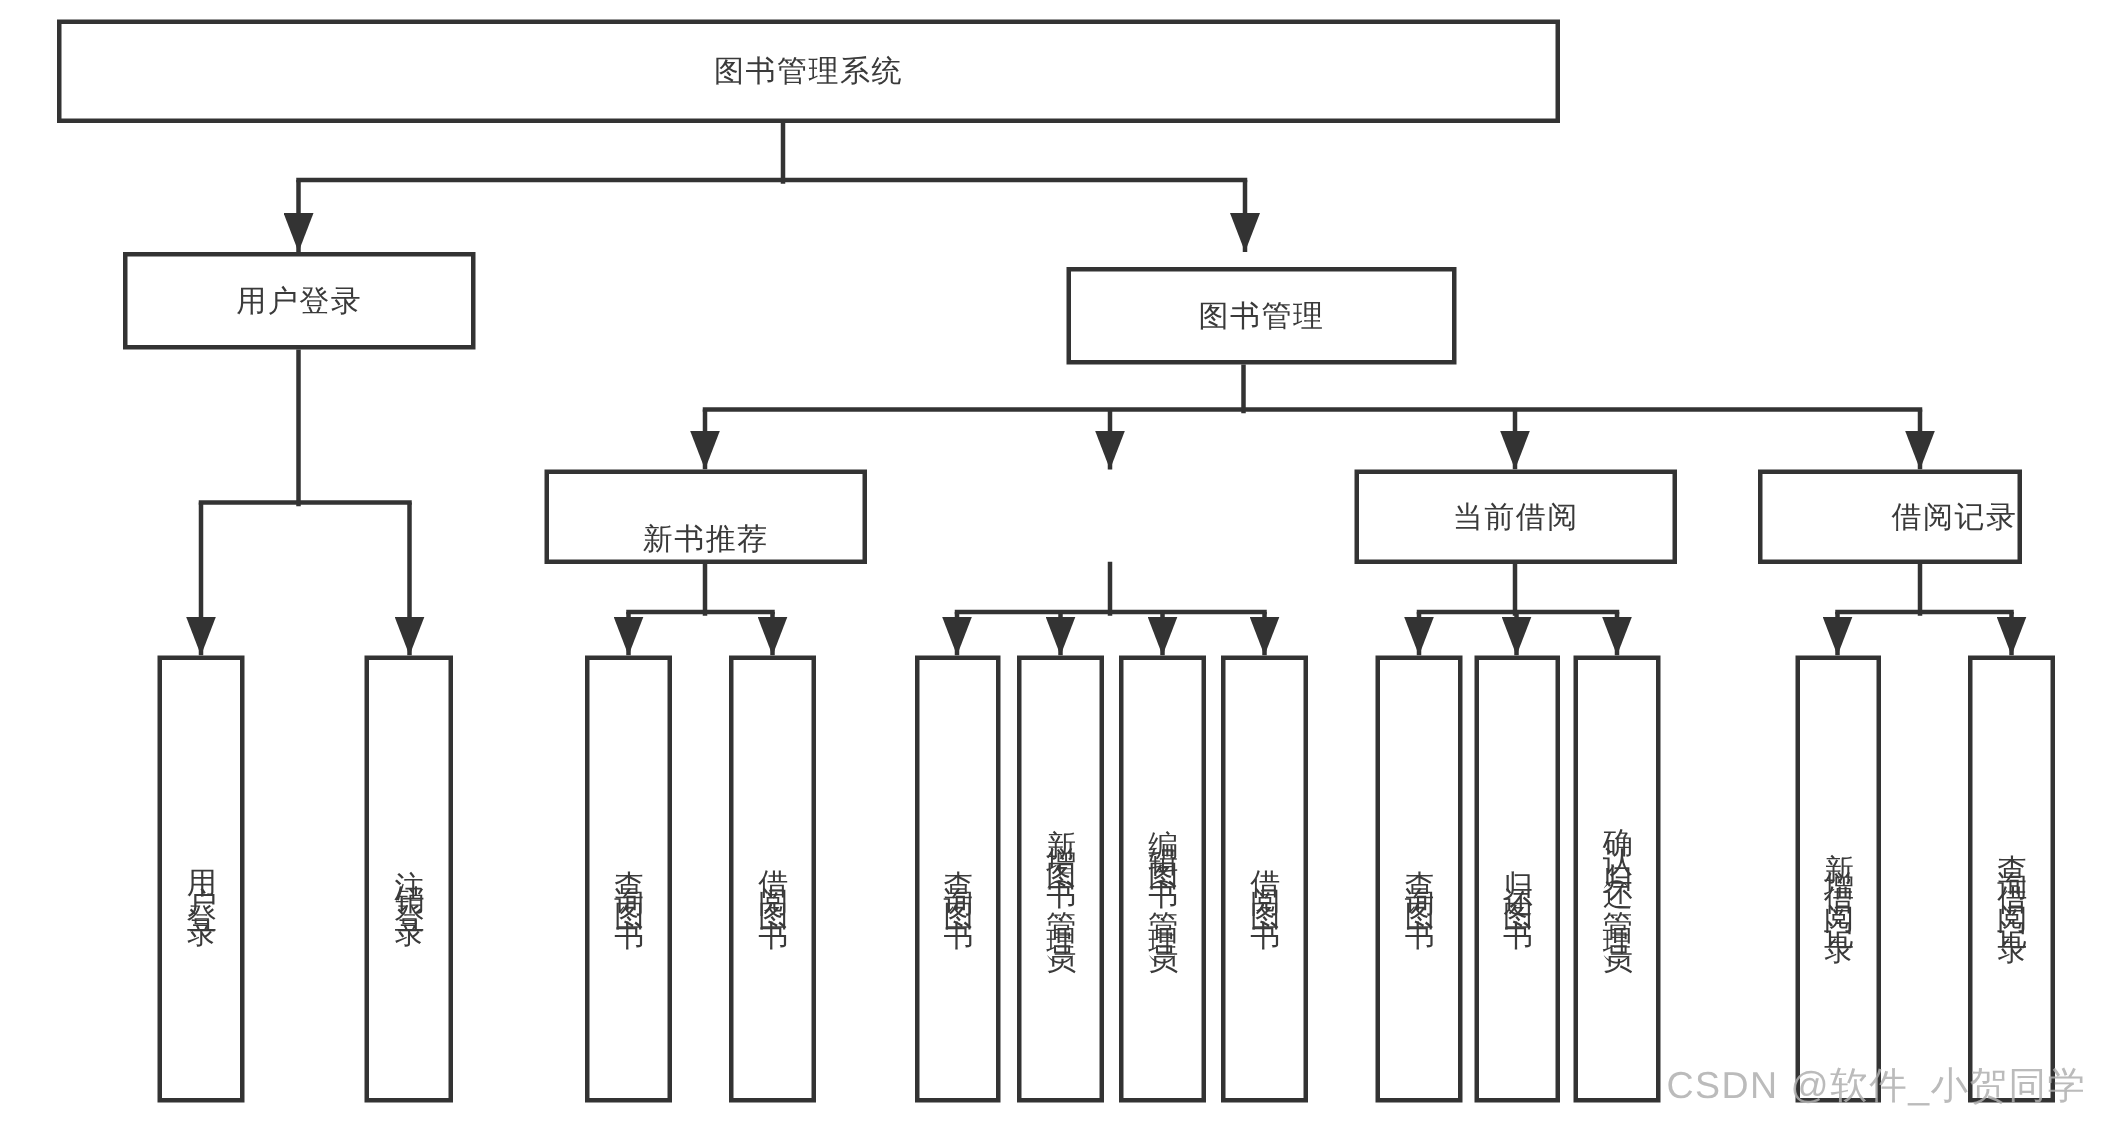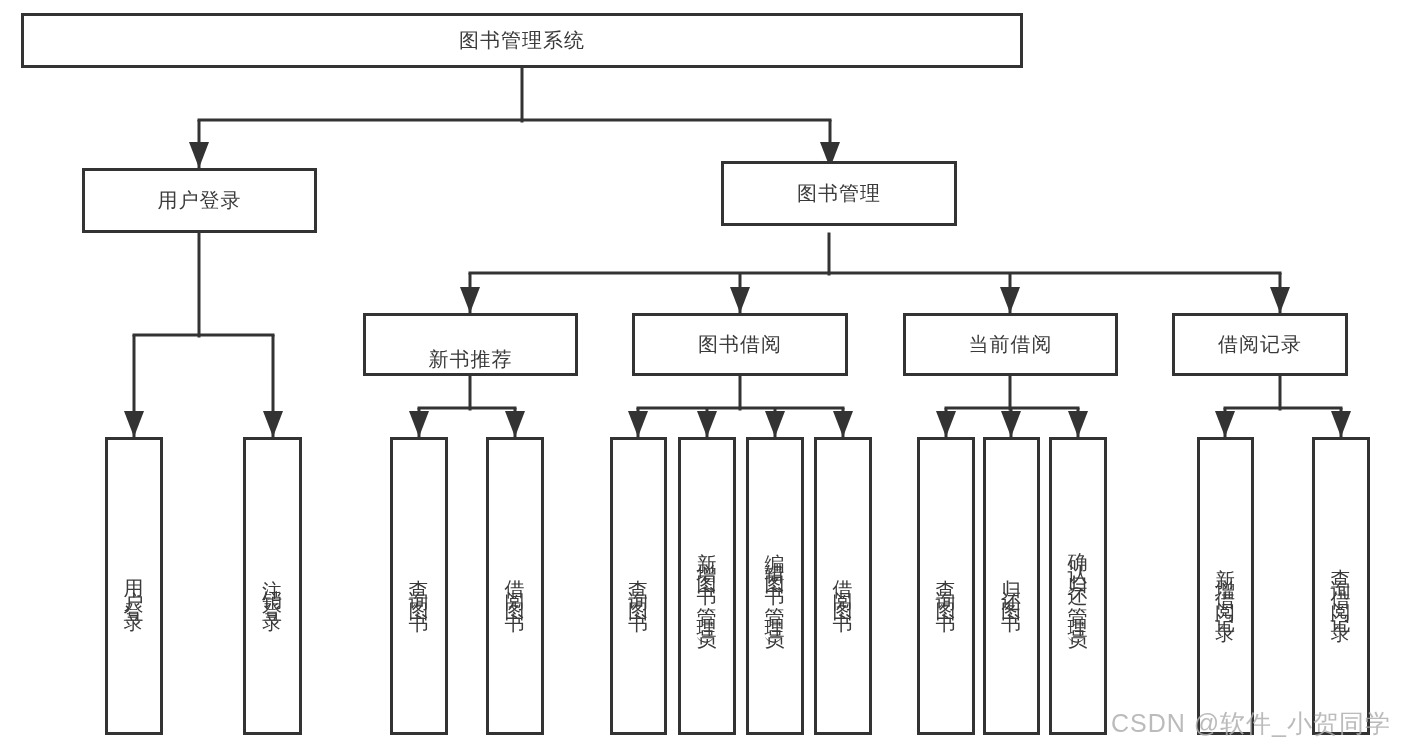--- a/index.html
+++ b/index.html
@@ -105,41 +105,38 @@
     </g>
 
     <g>
       <line x1="1280" y1="376" x2="1280" y2="409" stroke-linecap="square"></line>
       <line x1="1225" y1="408" x2="1341" y2="408" stroke-linecap="square"></line>
       <line x1="1225" y1="408" x2="1225" y2="437" marker-end="url(#arrow)"></line>
       <line x1="1341" y1="408" x2="1341" y2="437" marker-end="url(#arrow)"></line>
     </g>
   </svg>
 
-  <div class="node" style="left:21px; top:13px; width:1002px; height:55px;align-items:center;">
+  <div class="node" style="left:38px; top:13px; width:1002px; height:69px;align-items:center;">
     <span>图书管理系统</span>
   </div>
 
   <div class="node" style="left:82px; top:168px; width:235px; height:65px;">
     <span>用户登录</span>
   </div>
-  <div class="node" style="left:711px; top:161px; width:236px; height:65px;margin-left:10px;">
+  <div class="node" style="left:711px; top:178px; width:260px; height:65px;">
     <span>图书管理</span>
   </div>
 
   <div class="node" style="left:363px; top:313px; width:215px; height:63px;align-items:flex-end;">
     <span>新书推荐</span>
   </div>
-  <div class="node" style="left:632px; top:313px; width:216px; height:63px;">
-    <span>图书借阅</span>
-  </div>
   <div class="node" style="left:903px; top:313px; width:215px; height:63px;">
     <span>当前借阅</span>
   </div>
-  <div class="node" style="left:1172px; top:313px; width:176px; height:63px;">
+  <div class="node" style="left:1172px; top:313px; width:176px; height:63px;justify-content:flex-end;">
     <span>借阅记录</span>
   </div>
 
   <div class="node vert" style="left:105px; top:437px; width:58px; height:298px;">
     <span>用户登录</span>
   </div>
   <div class="node vert" style="left:243px; top:437px; width:59px; height:298px;">
     <span>注销登录</span>
   </div>
 

